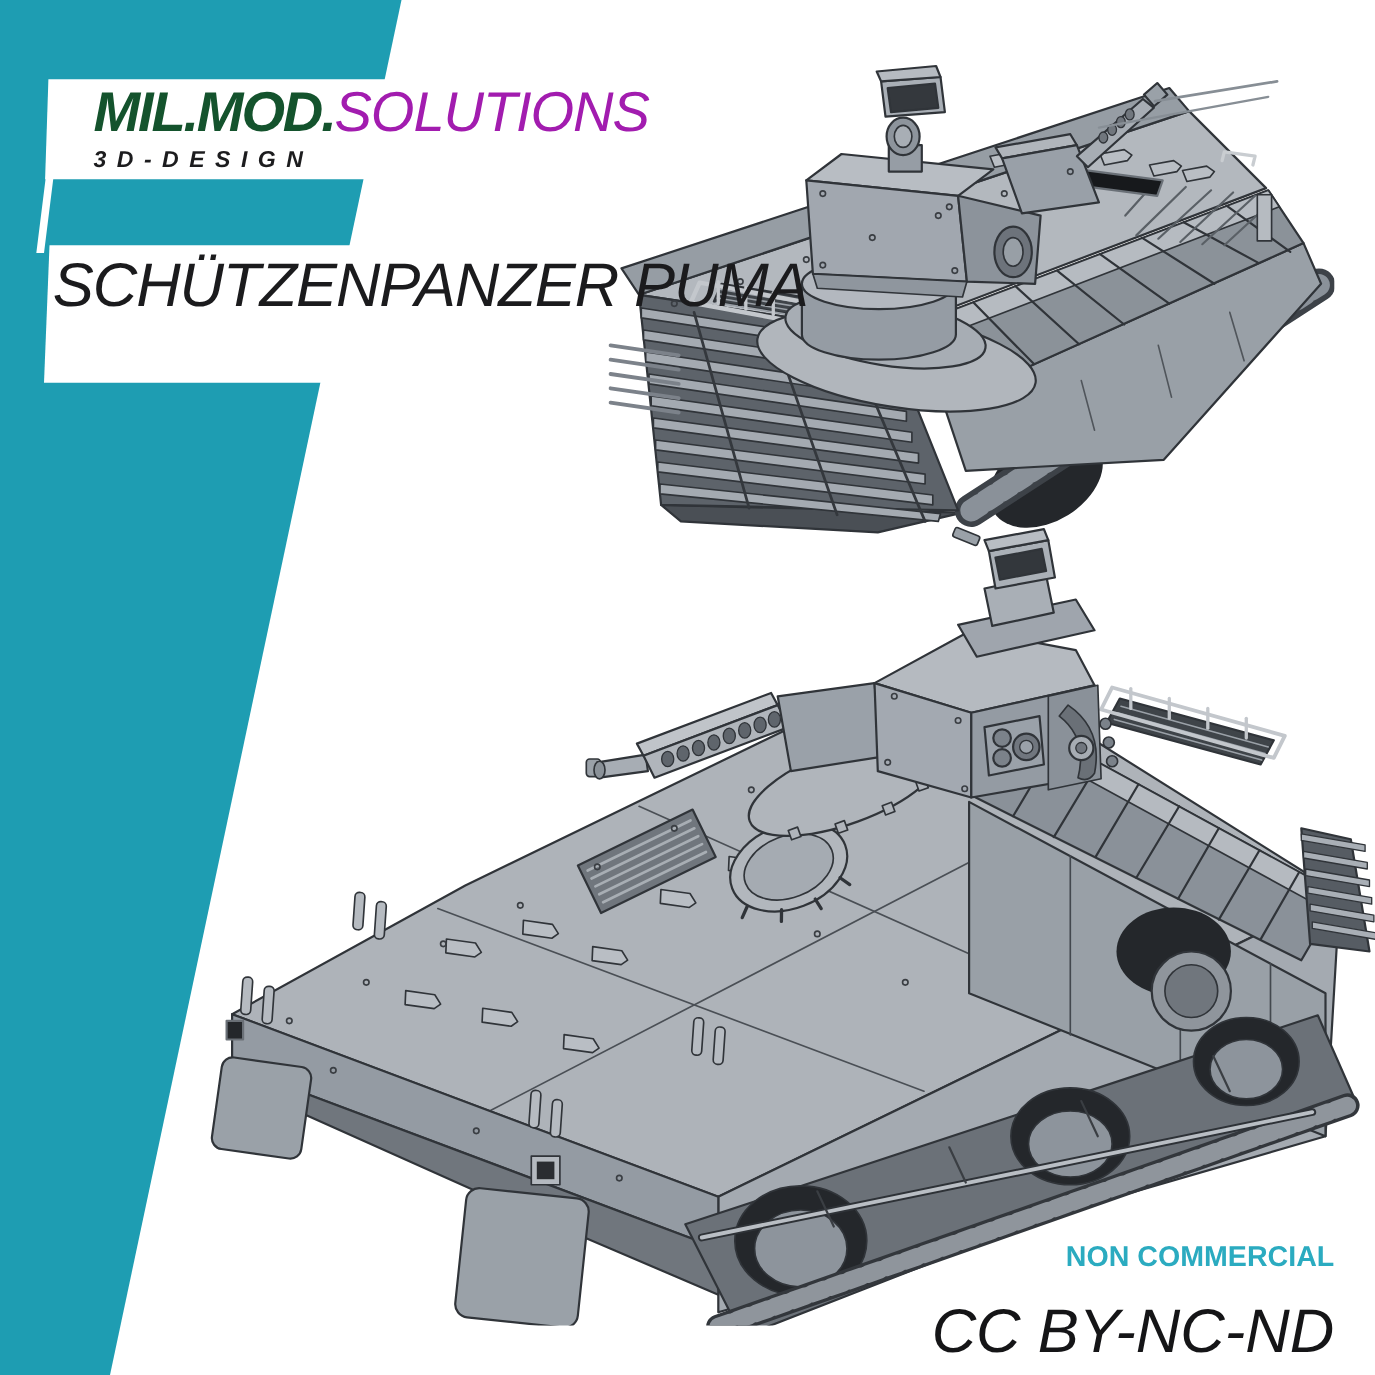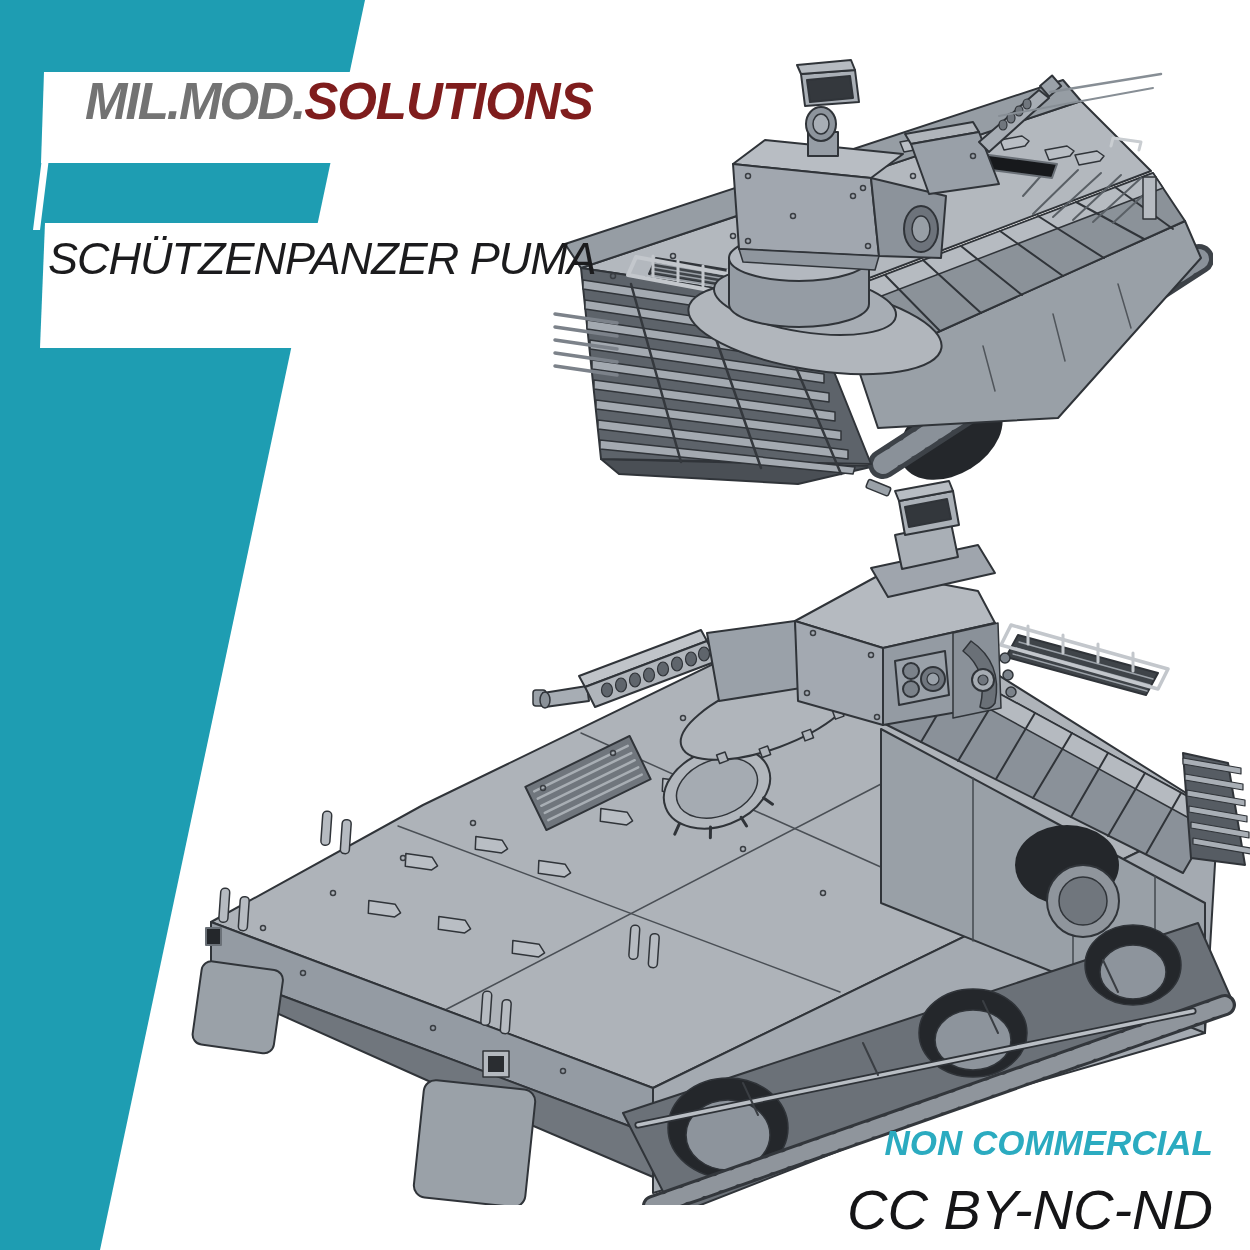--- a/index.html
+++ b/index.html
@@ -5,49 +5,50 @@
   html,body{margin:0;padding:0;background:#ffffff;}
   .canvas{
     position:relative;width:1250px;height:1250px;overflow:hidden;background:#ffffff;
     font-family:"Liberation Sans",sans-serif;
   }
   .bg-decor{position:absolute;left:0;top:0;z-index:0;}
   .render{position:absolute;z-index:2;}
   .logo{position:absolute;left:85px;top:76px;z-index:3;white-space:nowrap;}
   .logo-line{font-style:italic;font-size:51px;line-height:51px;letter-spacing:-1px;}
   .logo-primary{font-weight:bold;letter-spacing:-2px;}
-  .logo-secondary{font-weight:bold;color:#7f1d1d;}
+  .logo-secondary{font-weight:normal;color:#a21caf;}
   .logo-tagline{
     margin-top:7px;font-style:italic;font-weight:bold;font-size:21px;
     letter-spacing:9.5px;color:#1c1c1e;
   }
   .product-title{
     position:absolute;left:48px;top:233px;z-index:3;white-space:nowrap;
-    font-style:italic;font-size:45px;line-height:51px;letter-spacing:-1px;color:#1b1b1d;
+    font-style:italic;font-size:56px;line-height:51px;letter-spacing:-1px;color:#1b1b1d;
   }
   .license{position:absolute;right:37px;top:1124px;z-index:3;text-align:right;white-space:nowrap;}
-  .license-label{font-style:italic;font-weight:bold;font-size:35px;line-height:37px;letter-spacing:0px;}
+  .license-label{font-weight:bold;font-size:26px;line-height:37px;letter-spacing:0px;}
   .license-code{font-style:italic;font-weight:normal;font-size:56px;line-height:60px;color:#151517;margin-top:19px;}
 </style>
 </head>
 <body>
 
 <div class="canvas">
 
   <svg class="bg-decor" width="1250" height="1250" viewBox="0 0 1250 1250">
     <polygon points="0,0 365,0 100,1250 0,1250" fill="#1E9DB2"></polygon>
     <polygon fill="#ffffff" points="44,72 996,72 976,163 41,163"></polygon>
     <polygon fill="#ffffff" points="42,158 49,158 40,230 33,230"></polygon>
     <polygon fill="#ffffff" points="45,223 720,223 720,348 40,348"></polygon>
   </svg>
 
   <div class="logo">
     <div class="logo-line">
-      <span class="logo-primary" style="color: #737373; margin-top: 34px;">MIL.MOD.</span><span class="logo-secondary">SOLUTIONS</span>
+      <span class="logo-primary" style="color: #14532d; margin-top: 34px;">MIL.MOD.</span><span class="logo-secondary">SOLUTIONS</span>
     </div>
+    <div class="logo-tagline">3D-DESIGN</div>
   </div>
 
   <div class="product-title">
     <div>SCHÜTZENPANZER PUMA</div>
   </div>
 
   <div class="license">
     <div class="license-label" style="color: rgb(43, 171, 192);">NON COMMERCIAL</div>
     <div class="license-code">CC BY-NC-ND</div>
   </div>

